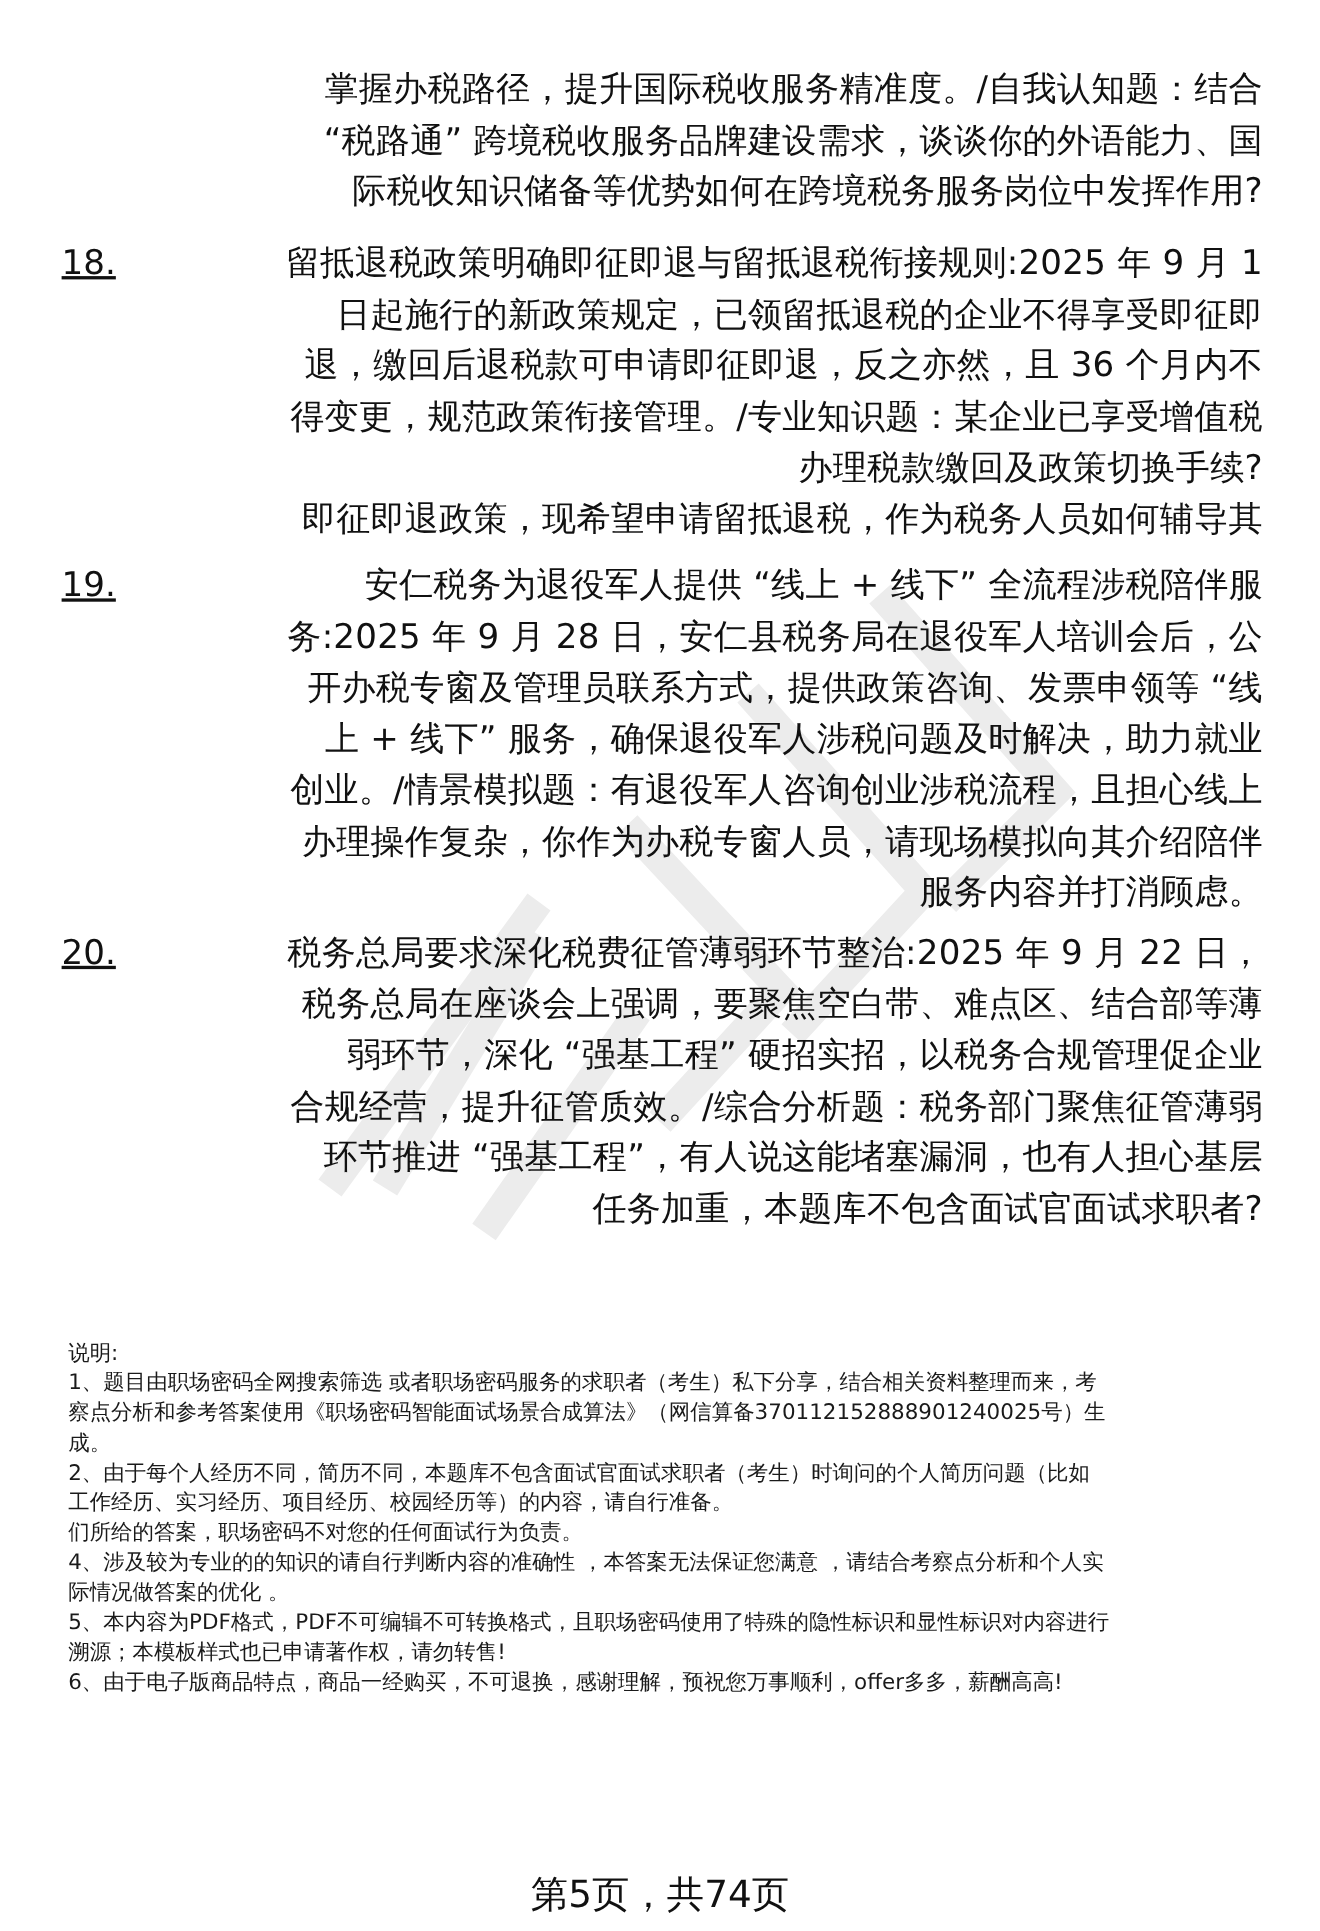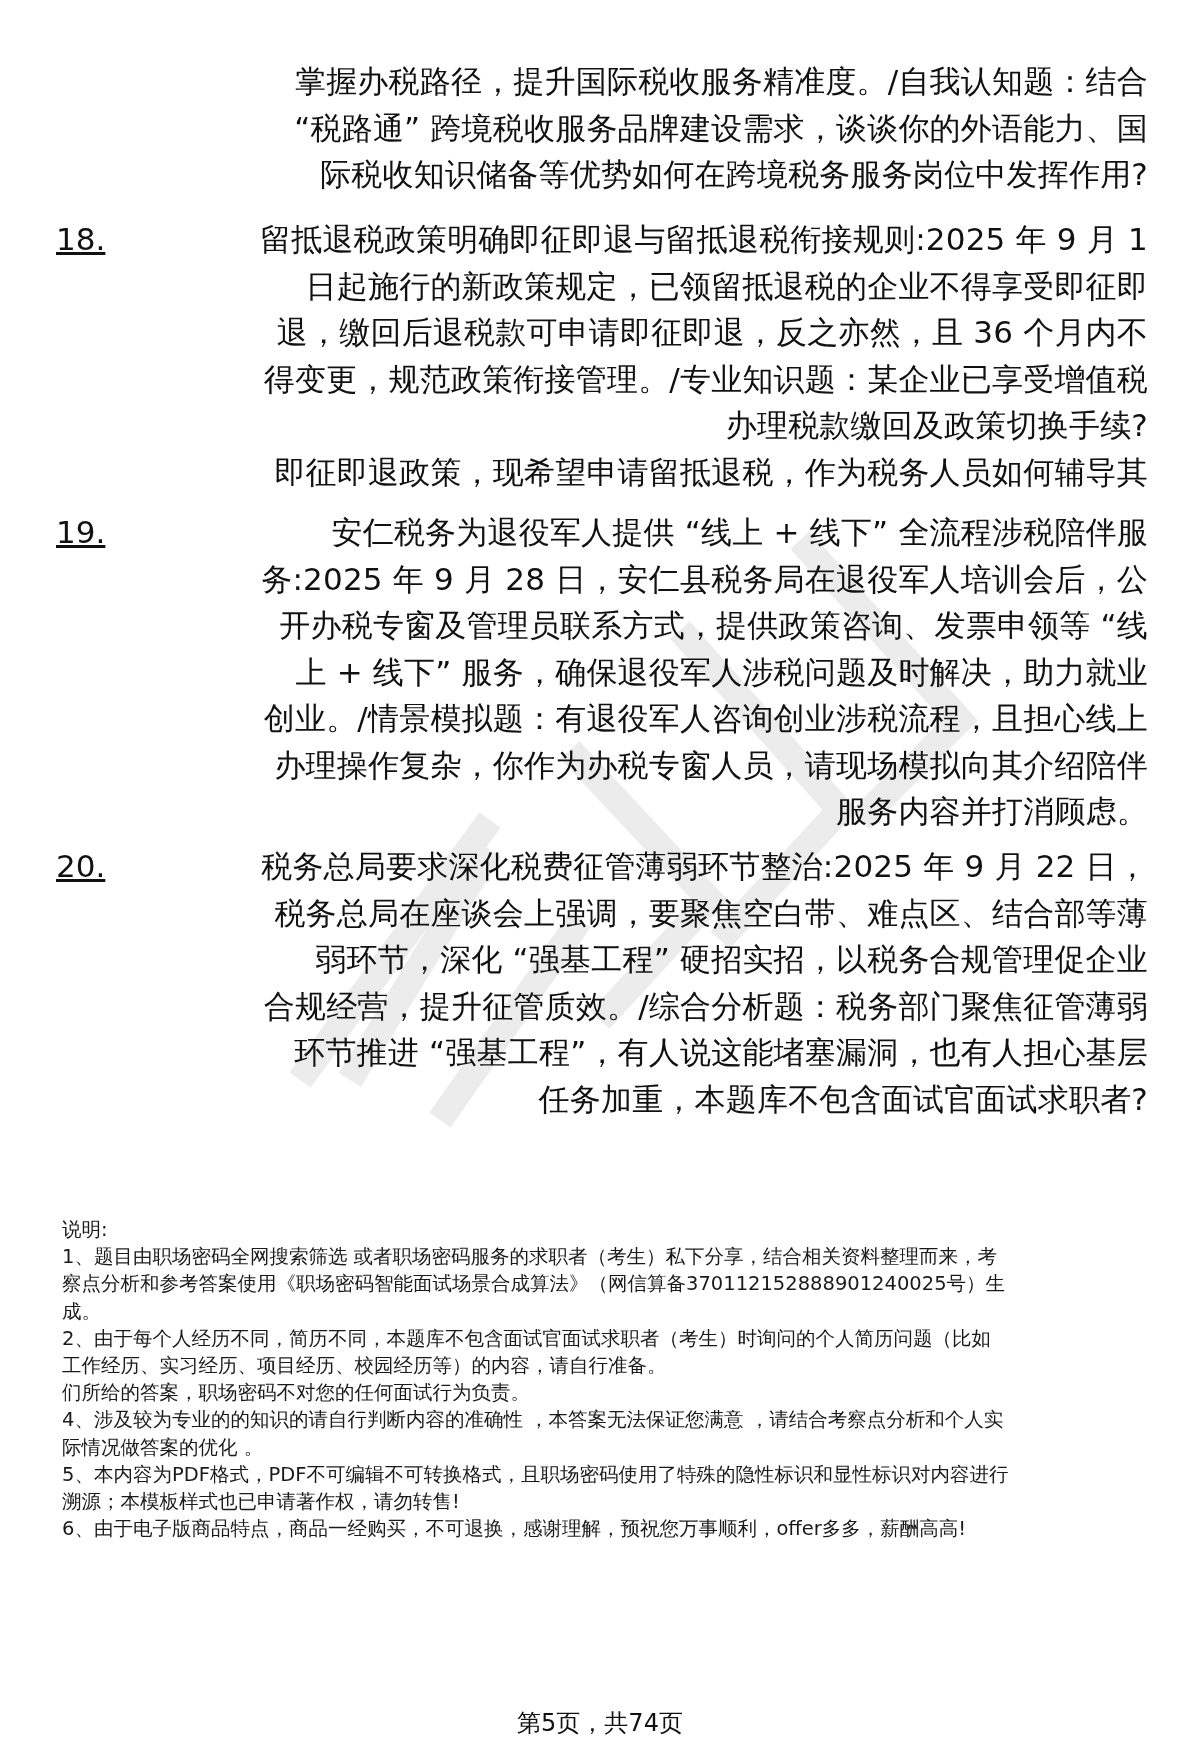--- a/index.html
+++ b/index.html
@@ -67,21 +67,21 @@
       height: 27.2px;
       white-space: nowrap;
       color: #1a1a1a;
     }
     .footer {
       position: absolute;
       left: 0;
       top: 1705px;
       width: 1200px;
       text-align: center;
-      font-size: 24px;
+      font-size: 34px;
       line-height: 36px;
       color: #111;
     }
   </style>
 </head>
 <body>
 
 <svg class="watermark" viewBox="0 0 760 620" xmlns="http://www.w3.org/2000/svg">
   <g fill="none" stroke="#ececec" stroke-width="26" stroke-linejoin="miter">
     <path d="M560 20 L720 200 L620 300"></path>

